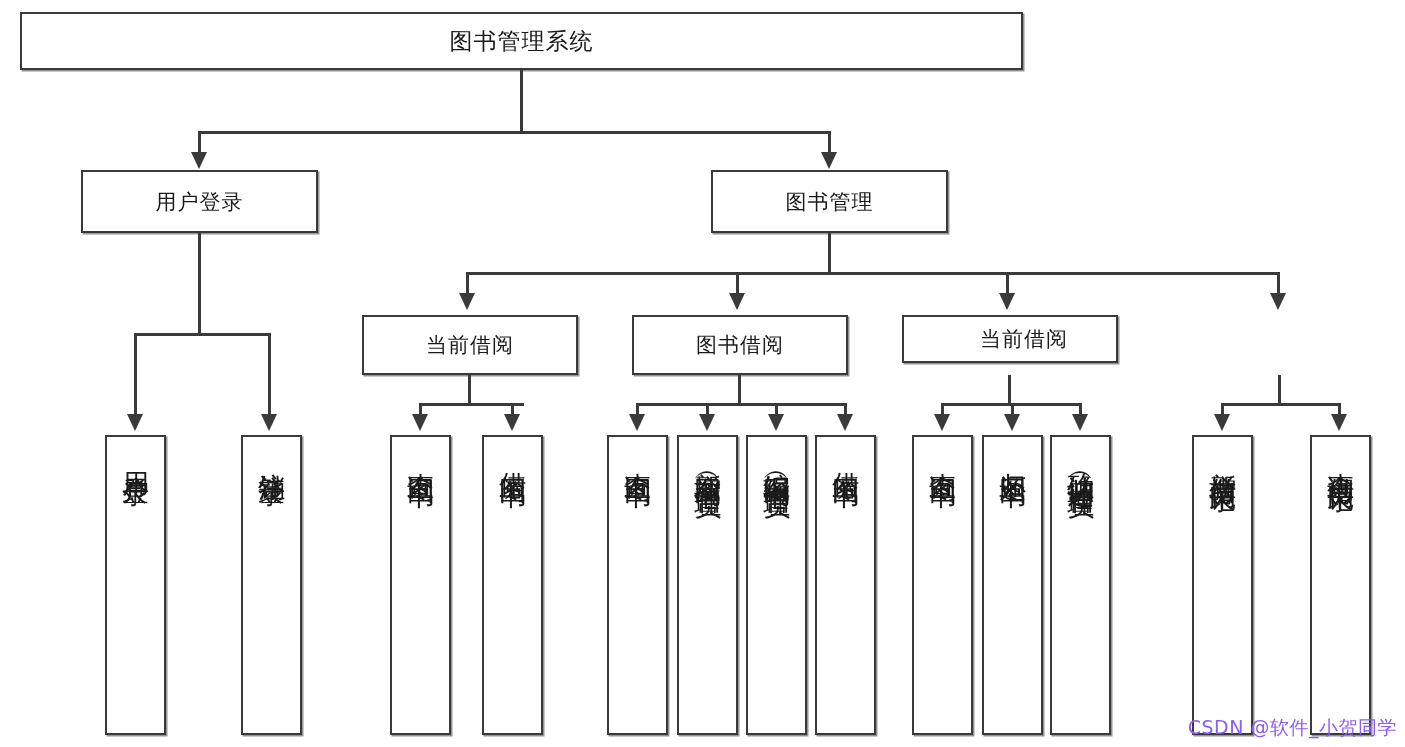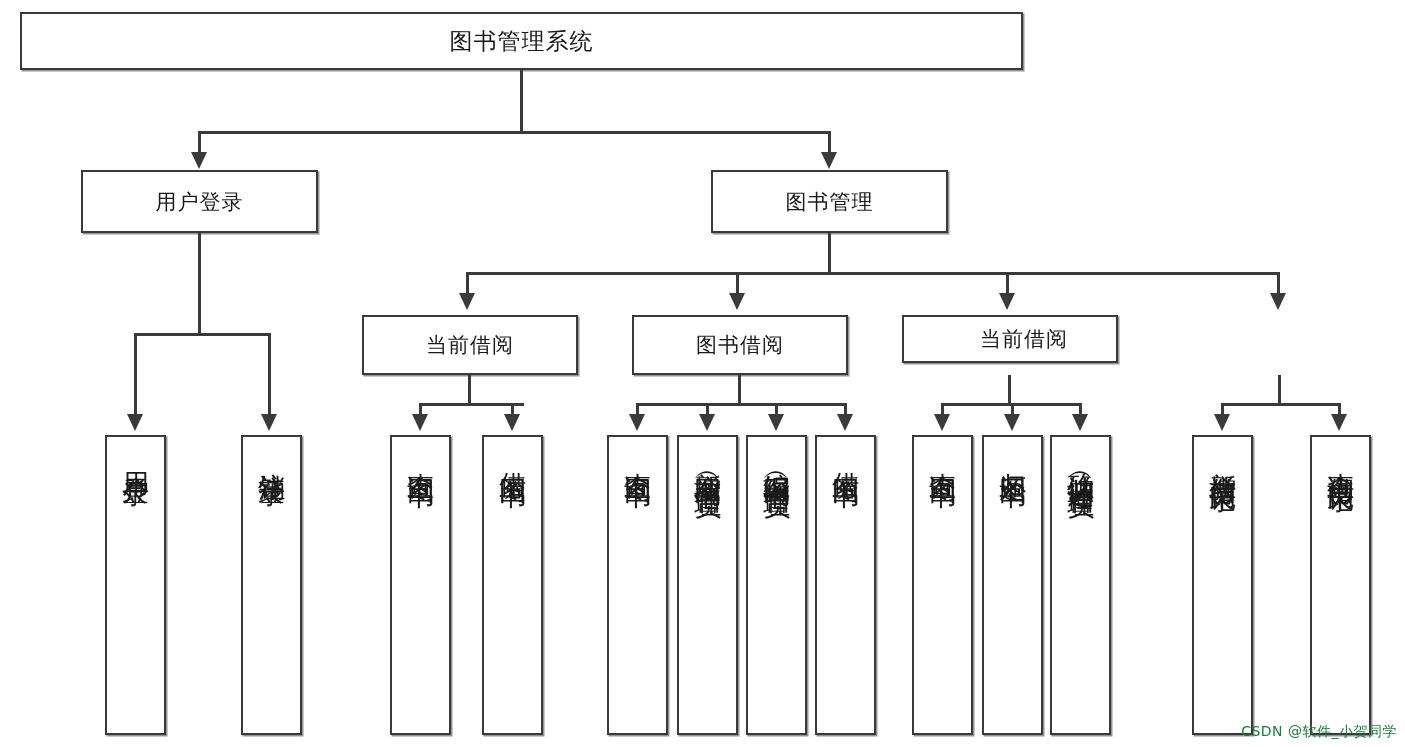--- a/index.html
+++ b/index.html
@@ -28,22 +28,22 @@
 
   .edge{position:absolute;background:#3a3a3a;}
   .edge.v{width:3px;}
   .edge.h{height:3px;}
 
   .arrow{position:absolute;width:0;height:0;
          border-left:8px solid transparent;
          border-right:8px solid transparent;
          border-top:17px solid #3a3a3a;}
 
-  #watermark{position:absolute;right:8px;bottom:6px;font-size:14px;
-             color:#15803d;letter-spacing:.5px;white-space:pre;}
+  #watermark{position:absolute;right:8px;bottom:6px;font-size:19px;
+             color:#8b5cf6;letter-spacing:.5px;white-space:pre;}
 </style>
 </head>
 <body>
 
 <div id="canvas">
 
   <div class="node h-node" style="left:20px;top:12px;width:1003px;height:58px;">
     <span class="lbl">图书管理系统</span>
   </div>
 

